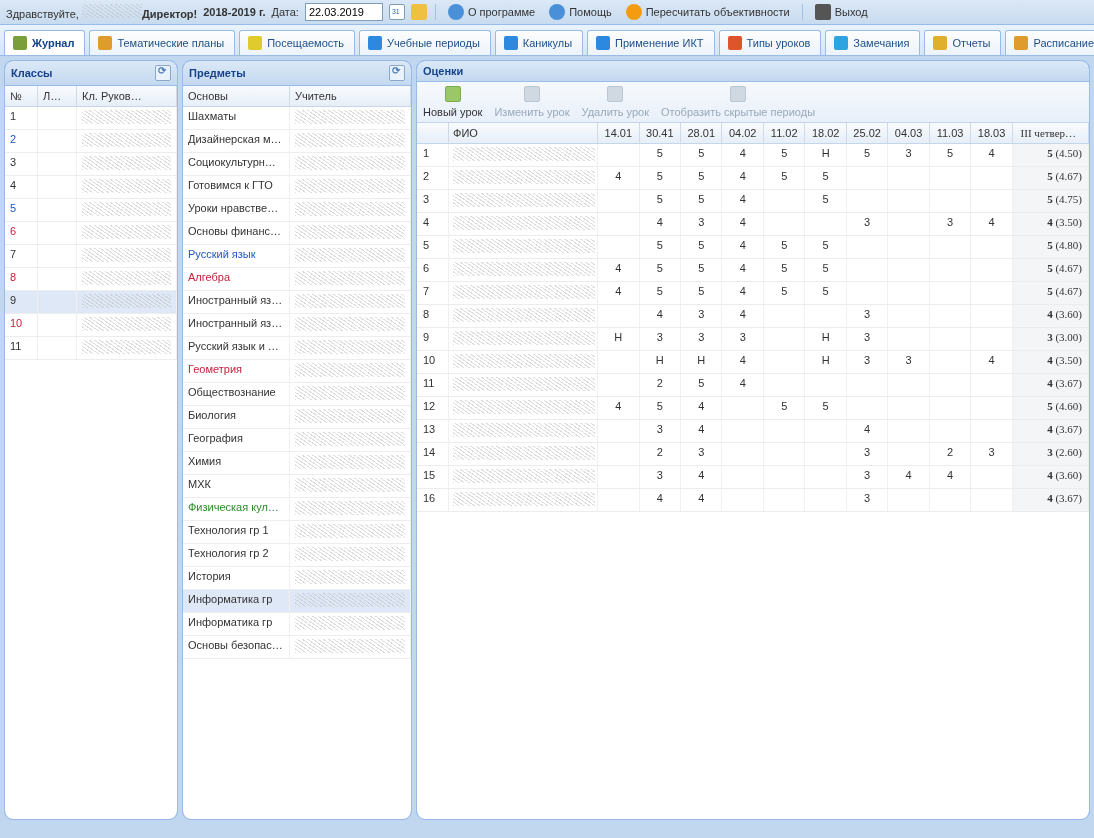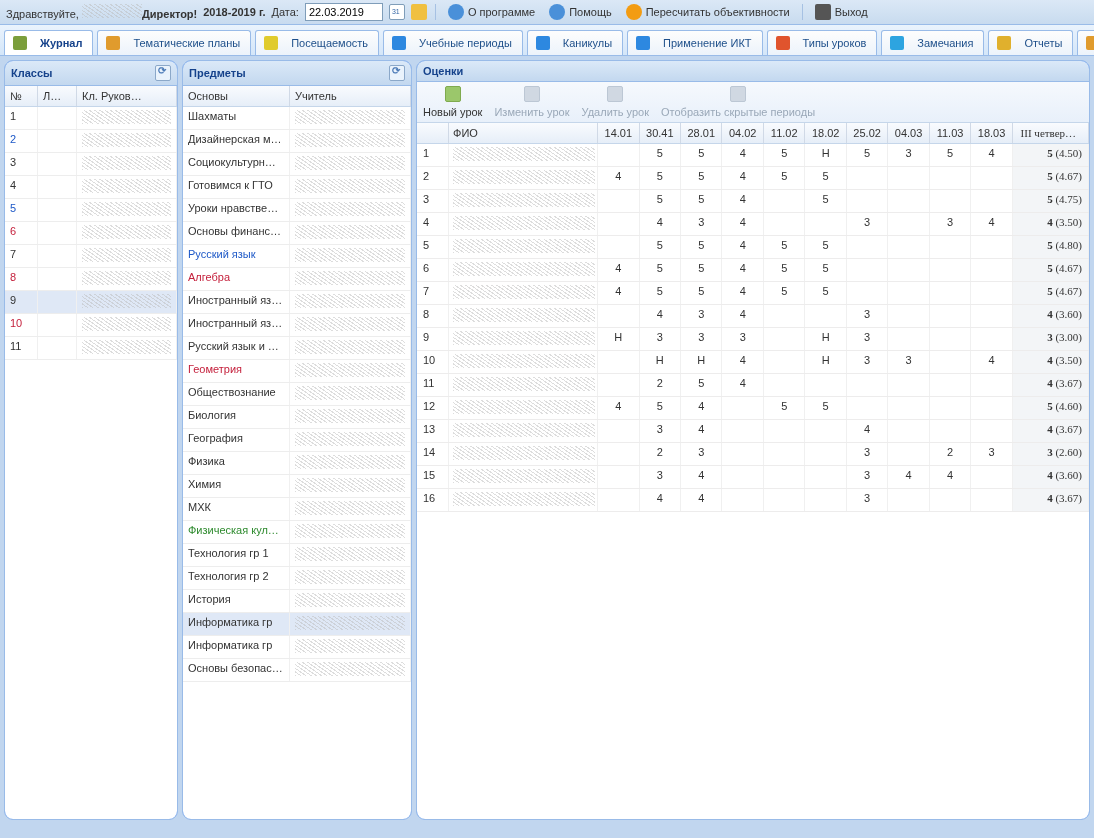--- a/index.html
+++ b/index.html
@@ -10,21 +10,21 @@
   .topbar .btn{display:flex;align-items:center;gap:4px;cursor:pointer;padding:2px 4px;}
   .ico{width:16px;height:16px;display:inline-block;border-radius:2px;}
   .ico-cal{background:#fff;border:1px solid #7f9db9;box-sizing:border-box;position:relative;}
   .ico-cal:after{content:"31";font-size:7px;position:absolute;left:2px;top:3px;color:#3567a6;}
   .ico-lock{background:#f0c040;}
   .ico-info{background:#4a90d9;border-radius:50%;}
   .ico-help{background:#4a90d9;border-radius:50%;}
   .ico-recalc{background:#f39c12;border-radius:50%;}
   .ico-exit{background:#555;}
   .tabs{background:linear-gradient(#eaf3fd,#d4e6f9);height:30px;display:flex;align-items:flex-end;padding:0 4px;border-bottom:1px solid #99bbe8;}
-  .tab{display:flex;align-items:center;gap:13px;padding:5px 10px 5px 8px;border:1px solid #99bbe8;border-bottom:none;background:linear-gradient(#fdfdfd,#ecf3fb);border-radius:3px 3px 0 0;margin-right:4px;cursor:pointer;color:#1e4f8a;white-space:nowrap;}
+  .tab{display:flex;align-items:center;gap:5px;padding:5px 10px 5px 8px;border:1px solid #99bbe8;border-bottom:none;background:linear-gradient(#fdfdfd,#ecf3fb);border-radius:3px 3px 0 0;margin-right:4px;cursor:pointer;color:#1e4f8a;white-space:nowrap;}
   .tab.active{background:#fff;font-weight:bold;color:#15428b;}
   .tab .ti{width:14px;height:14px;border-radius:2px;}
   .main{display:flex;height:calc(838px - 24px - 30px);}
   .panel{background:#3b82f6;border:1px solid #99bbe8;margin:4px 0 20px 4px;display:flex;flex-direction:column;border-radius:9px;overflow:hidden;}
   .panel:last-child{margin-right:4px;}
   .panel-hdr{background:linear-gradient(#dbe9f8,#c3d8ef);color:#15428b;font-weight:bold;padding:4px 6px;display:flex;justify-content:space-between;align-items:center;border-bottom:1px solid #99bbe8;}
   .panel-hdr .tool{width:14px;height:14px;border:1px solid #8ba8c9;border-radius:2px;background:#eaf3fc;cursor:pointer;position:relative;}
   .panel-hdr .tool:after{content:"⟳";position:absolute;left:2px;top:-1px;font-size:10px;color:#4c7bb7;}
   .panel-body{flex:1;overflow:auto;background:#fff;}
   .grid-hdr{display:flex;background:linear-gradient(#f9fbfe,#e6eef8);border-bottom:1px solid #c5d6ea;}
@@ -274,24 +274,20 @@
           </div>
           <div class="row">
             <div class="cell sub-pred ">Биология</div>
             <div class="cell sub-teach"><span class="scribble"></span></div>
           </div>
           <div class="row">
             <div class="cell sub-pred ">География</div>
             <div class="cell sub-teach"><span class="scribble"></span></div>
           </div>
           <div class="row">
-            <div class="cell sub-pred ">Физика</div>
-            <div class="cell sub-teach"><span class="scribble"></span></div>
-          </div>
-          <div class="row">
             <div class="cell sub-pred ">Химия</div>
             <div class="cell sub-teach"><span class="scribble"></span></div>
           </div>
           <div class="row">
             <div class="cell sub-pred ">МХК</div>
             <div class="cell sub-teach"><span class="scribble"></span></div>
           </div>
           <div class="row">
             <div class="cell sub-pred green">Физическая кул…</div>
             <div class="cell sub-teach"><span class="scribble"></span></div>

